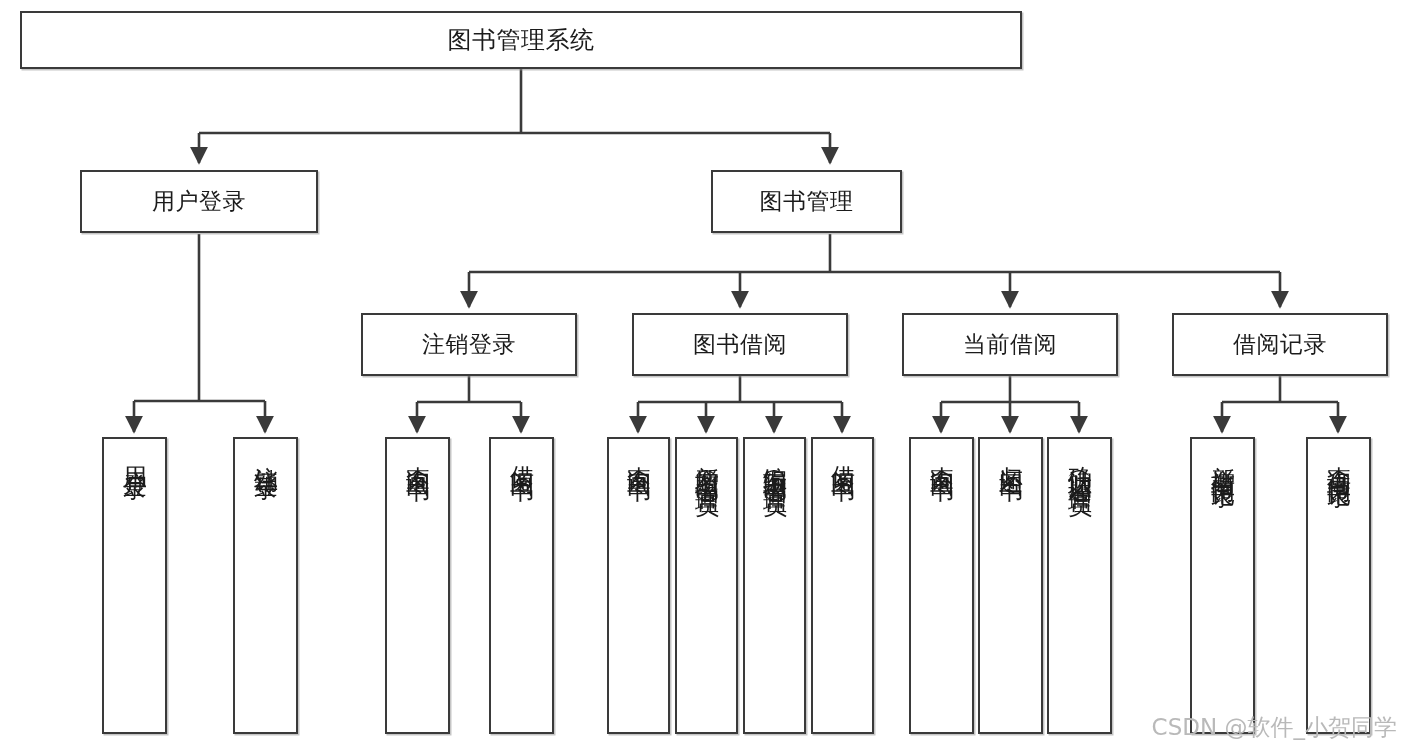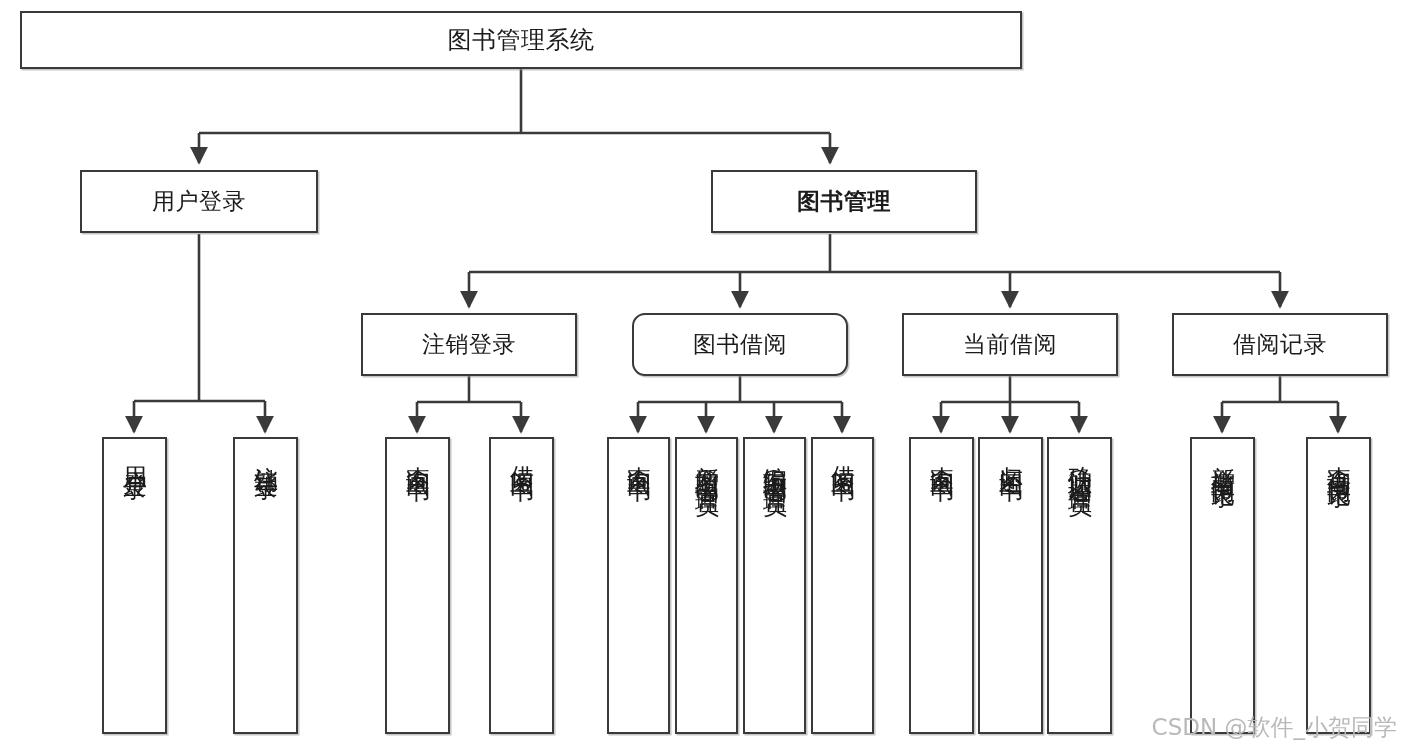--- a/index.html
+++ b/index.html
@@ -130,28 +130,28 @@
     </g>
   </svg>
 
   <div class="node horiz root" style="left:20px; top:11px; width:1002px; height:58px;">
     <span class="label">图书管理系统</span>
   </div>
 
   <div class="node horiz" style="left:80px; top:170px; width:238px; height:63px;">
     <span class="label">用户登录</span>
   </div>
-  <div class="node horiz" style="left:711px; top:170px; width:266px; height:63px;font-weight:bold;">
+  <div class="node horiz" style="left:711px; top:170px; width:191px; height:63px;">
     <span class="label">图书管理</span>
   </div>
 
   <div class="node horiz" style="left:361px; top:313px; width:216px; height:63px;">
     <span class="label">注销登录</span>
   </div>
-  <div class="node horiz" style="left:632px; top:313px; width:216px; height:63px;border-radius:13px;">
+  <div class="node horiz" style="left:632px; top:313px; width:216px; height:63px;">
     <span class="label">图书借阅</span>
   </div>
   <div class="node horiz" style="left:902px; top:313px; width:216px; height:63px;">
     <span class="label">当前借阅</span>
   </div>
   <div class="node horiz" style="left:1172px; top:313px; width:216px; height:63px;">
     <span class="label">借阅记录</span>
   </div>
 
   <div class="node vert" style="left:102px; top:437px; width:65px; height:297px;">

